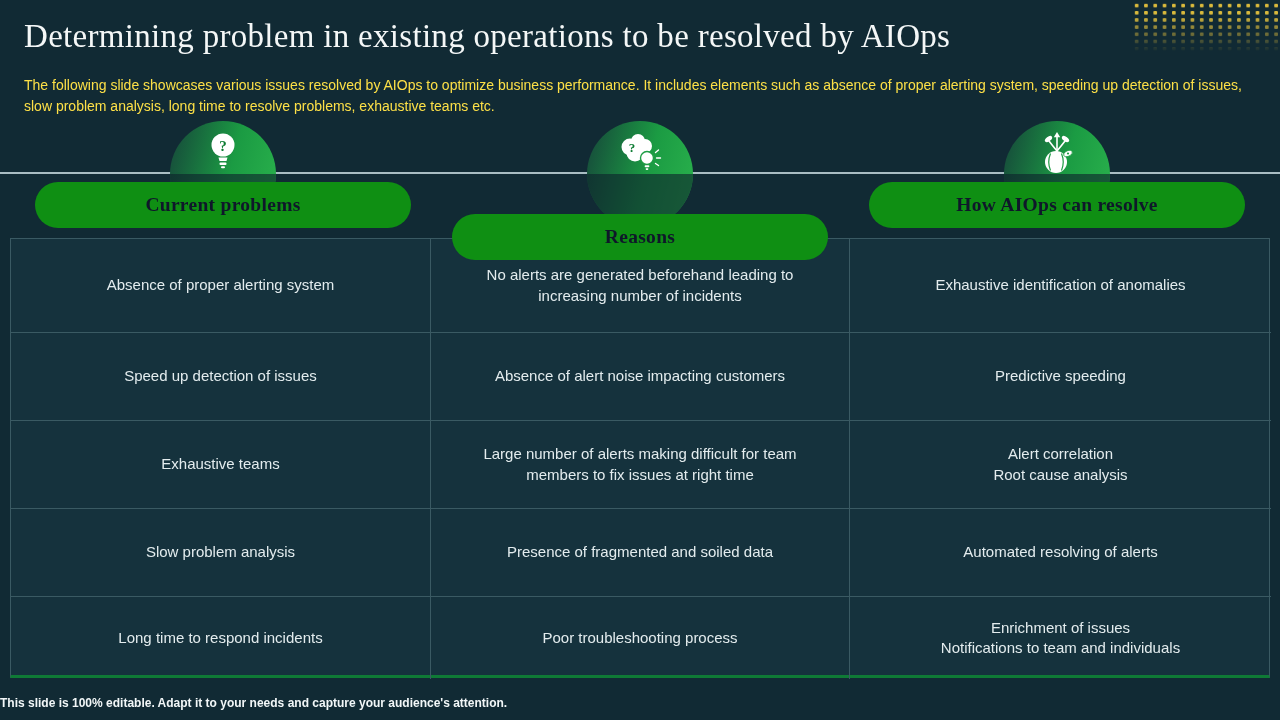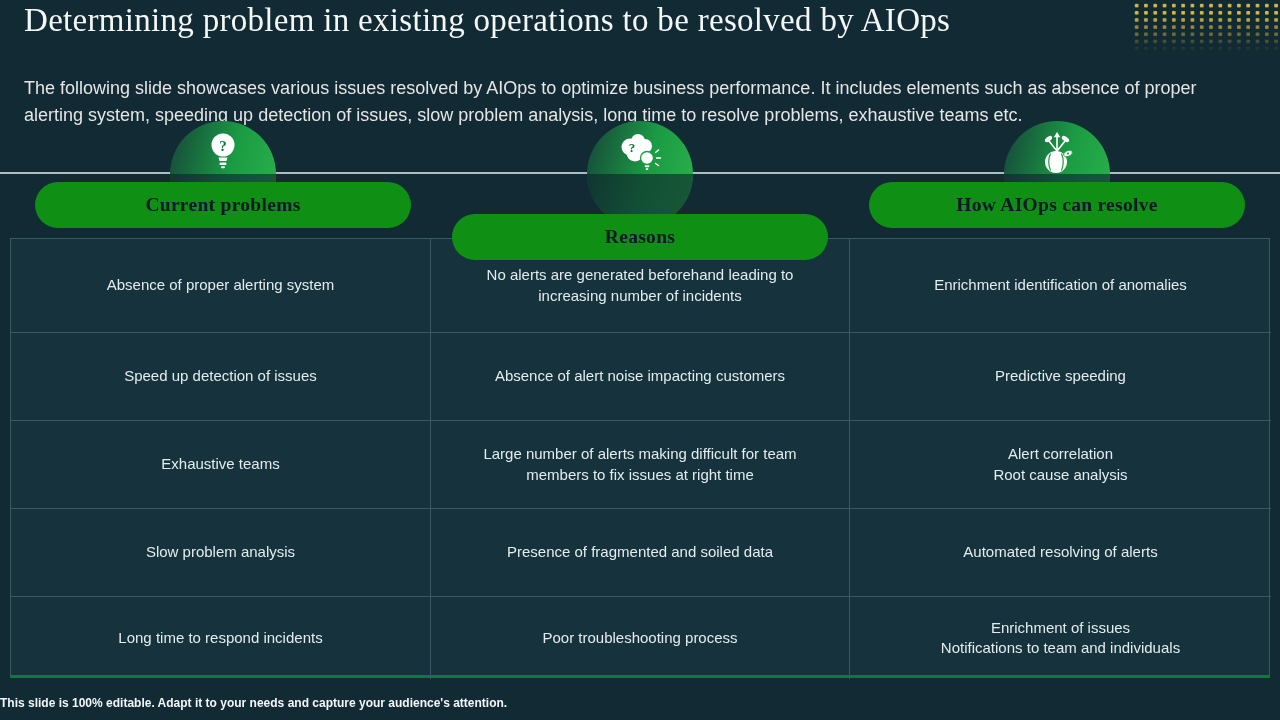--- a/index.html
+++ b/index.html
@@ -24,28 +24,28 @@
     color:var(--text-primary);
   }
   .dots{
     position:absolute;top:2px;right:2px;width:146px;height:50px;
     background-image:radial-gradient(circle,var(--dot-yellow) 1.8px,transparent 2.3px);
     background-size:9.3px 7.2px;
     -webkit-mask-image:linear-gradient(to bottom,rgba(0,0,0,1) 25%,rgba(0,0,0,.25) 80%,transparent 100%);
     mask-image:linear-gradient(to bottom,rgba(0,0,0,1) 25%,rgba(0,0,0,.25) 80%,transparent 100%);
   }
   .title{
-    position:absolute;left:24px;top:2px;width:1140px;
+    position:absolute;left:24px;top:18px;width:1140px;
     font-family:"Liberation Serif","DejaVu Serif",serif;
     font-size:33px;font-weight:400;letter-spacing:.3px;color:var(--text-primary);
     white-space:nowrap;
   }
   .subtitle{
     position:absolute;left:24px;top:75px;width:1236px;
-    font-size:18px;line-height:1.5;color:#e5e5e5;
+    font-size:14px;line-height:1.5;color:#fde047;
   }
   .hline{
     position:absolute;left:0;top:172px;width:1280px;height:2px;
     background:var(--divider-line);z-index:1;
   }
   .dome{
     position:absolute;top:121px;width:106px;height:106px;border-radius:50%;
     background:linear-gradient(105deg,var(--dome-green-dark) 0%,#1b9b43 55%,var(--dome-green-bright) 100%);
     z-index:2;
   }
@@ -161,21 +161,21 @@
 </div>
 
 <div class="pill pill-1">Current problems</div>
 <div class="pill pill-2">Reasons</div>
 <div class="pill pill-3">How AIOps can resolve</div>
 
 <div class="grid">
   <div class="row">
     <div class="cell">Absence of proper alerting system</div>
     <div class="cell">No alerts are generated beforehand leading to increasing number of incidents</div>
-    <div class="cell">Enrichment identification of anomalies</div>
+    <div class="cell">Exhaustive identification of anomalies</div>
   </div>
   <div class="row">
     <div class="cell">Speed up detection of issues</div>
     <div class="cell">Absence of alert noise impacting customers</div>
     <div class="cell">Predictive speeding</div>
   </div>
   <div class="row">
     <div class="cell">Exhaustive teams</div>
     <div class="cell">Large number of alerts making difficult for team members to fix issues at right time</div>
     <div class="cell">Alert correlation

